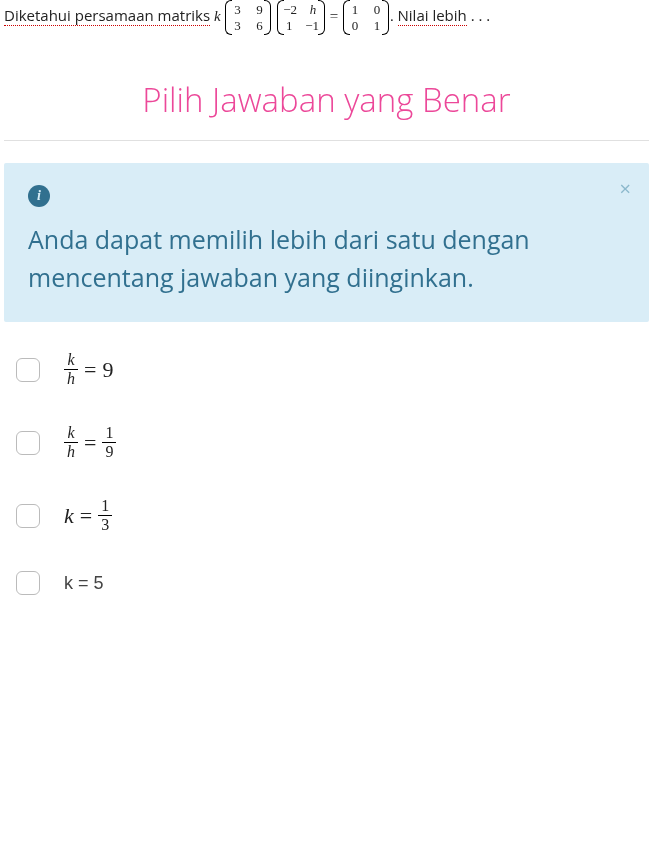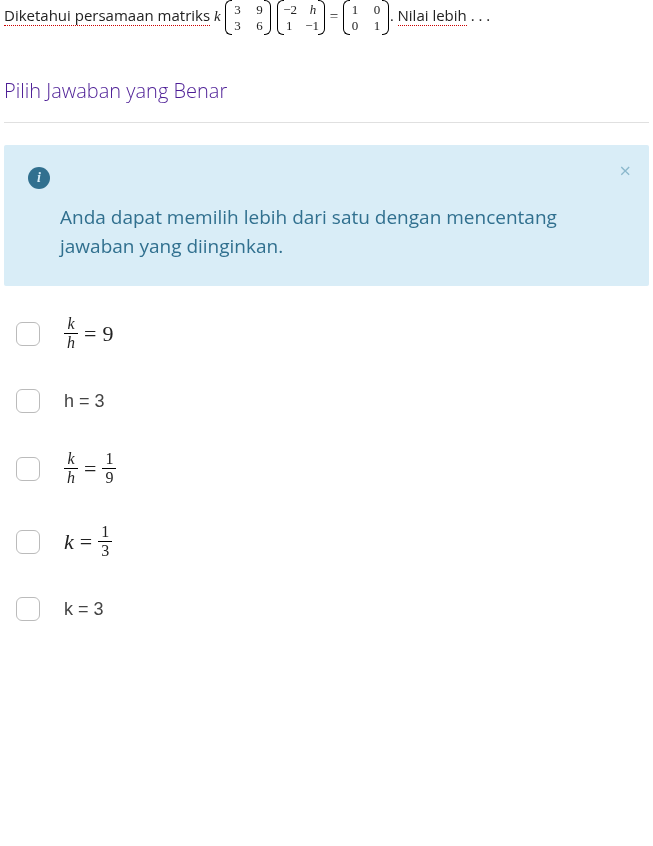--- a/index.html
+++ b/index.html
@@ -7,26 +7,26 @@
   .question-text { padding: 2px 4px 8px 4px; font-size: 15px; color: #222; }
   .question-text .underline { border-bottom: 1px dotted #c00; }
   .question-text .math { font-family: "Times New Roman", serif; }
   .matrix { display: inline-block; vertical-align: middle; position: relative; padding: 0 6px; margin: 0 1px; }
   .matrix::before, .matrix::after { content: ""; position: absolute; top: -2px; bottom: -2px; width: 6px; border-top: 1px solid #000; border-bottom: 1px solid #000; }
   .matrix::before { left: 0; border-left: 1px solid #000; border-top-left-radius: 6px; border-bottom-left-radius: 6px; }
   .matrix::after { right: 0; border-right: 1px solid #000; border-top-right-radius: 6px; border-bottom-right-radius: 6px; }
   .matrix .row { display: flex; gap: 10px; font-size: 13px; line-height: 1.2; justify-content: center; }
   .matrix .cell { min-width: 12px; text-align: center; font-family: "Times New Roman", serif; }
   .hr { border: none; border-bottom: 1px solid #e0e0e0; margin: 0 4px; }
-  .section-title { font-size: 20px; font-weight: 300; color: #4c1d95; padding: 36px 4px 18px 4px; }
+  .section-title { font-size: 33px; font-weight: 300; color: #ec4899; padding: 36px 4px 18px 4px; text-align: center; }
   .info-box { background: #d9edf7; color: #31708f; border-radius: 2px; padding: 22px 24px 26px 24px; margin: 0 4px; position: relative; }
   .info-box .close { position: absolute; top: 16px; right: 18px; font-size: 20px; color: #8bb8cc; cursor: pointer; line-height: 1; }
   .info-title { display: flex; align-items: center; gap: 10px; font-size: 24px; margin-bottom: 14px; }
   .info-title .icon { width: 22px; height: 22px; border-radius: 50%; background: #31708f; color: #d9edf7; display: inline-flex; align-items: center; justify-content: center; font-weight: bold; font-family: Georgia, serif; font-style: italic; font-size: 14px; }
-  .info-body { font-size: 19px; line-height: 1.5; color: #31708f; margin-left: 32px; }
+  .info-body { font-size: 25px; line-height: 1.5; color: #31708f; }
   .options { padding: 30px 4px 0 4px; }
   .option { display: flex; align-items: center; gap: 24px; margin-bottom: 38px; padding-left: 12px; }
   .checkbox { width: 24px; height: 24px; border: 1px solid #bbb; border-radius: 6px; cursor: pointer; flex-shrink: 0; }
   .opt-label { font-family: "Times New Roman", serif; font-size: 22px; color: #222; display: flex; align-items: center; }
   .opt-label .simple { font-family: -apple-system, sans-serif; font-size: 18px; color: #444; }
   .frac { display: inline-flex; flex-direction: column; align-items: center; vertical-align: middle; line-height: 1; }
   .frac .num { border-bottom: 1px solid #000; padding: 0 3px 1px 3px; font-size: 16px; }
   .frac .den { padding: 1px 3px 0 3px; font-size: 16px; }
   .italic { font-style: italic; }
   .eq { margin: 0 6px; }
@@ -94,26 +94,20 @@
     <div class="opt-label">
       <span class="frac">
           <span class="num italic">k</span>
           <span class="den italic">h</span>
         </span>
       <span class="eq">=</span>
       <span>9</span>
     </div>
   </div>
 
-  <div class="option">
-    <div class="checkbox"></div>
-    <div class="opt-label">
-      <span class="simple">h = 3</span>
-    </div>
-  </div>
 
   <div class="option">
     <div class="checkbox"></div>
     <div class="opt-label">
       <span class="frac">
           <span class="num italic">k</span>
           <span class="den italic">h</span>
         </span>
       <span class="eq">=</span>
       <span class="frac">
@@ -131,17 +125,17 @@
       <span class="frac">
           <span class="num">1</span>
           <span class="den">3</span>
         </span>
     </div>
   </div>
 
   <div class="option">
     <div class="checkbox"></div>
     <div class="opt-label">
-      <span class="simple">k = 3</span>
+      <span class="simple">k = 5</span>
     </div>
   </div>
 
 </div>
 
 </body></html>

